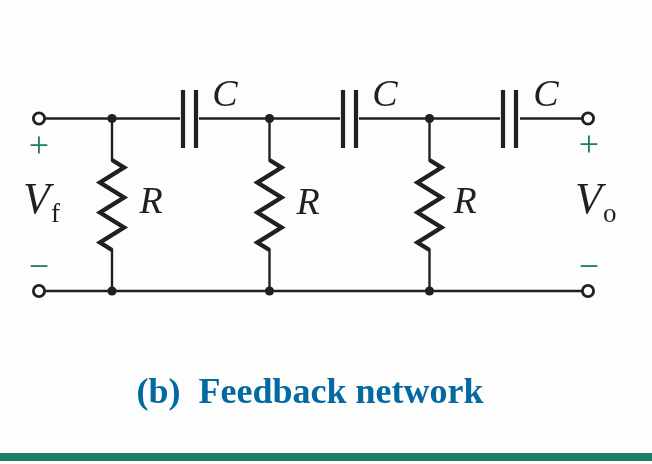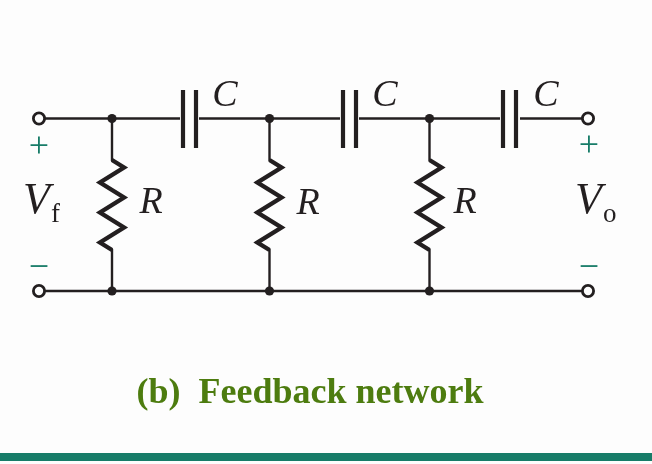--- a/index.html
+++ b/index.html
@@ -58,21 +58,21 @@
   }
   .caption {
     position: absolute;
     left: 0;
     top: 370px;
     width: 620px;
     text-align: center;
     font-size: 36px;
     font-weight: bold;
     white-space: pre;
-    color: #4d7c0f;
+    color: #0369a1;
   }
 </style>
 </head>
 <body>
 
 <div class="stage">
 
   <svg width="652" height="464" viewBox="0 0 652 464">
     <g stroke="#231f20" stroke-width="2.4" fill="none">
 

